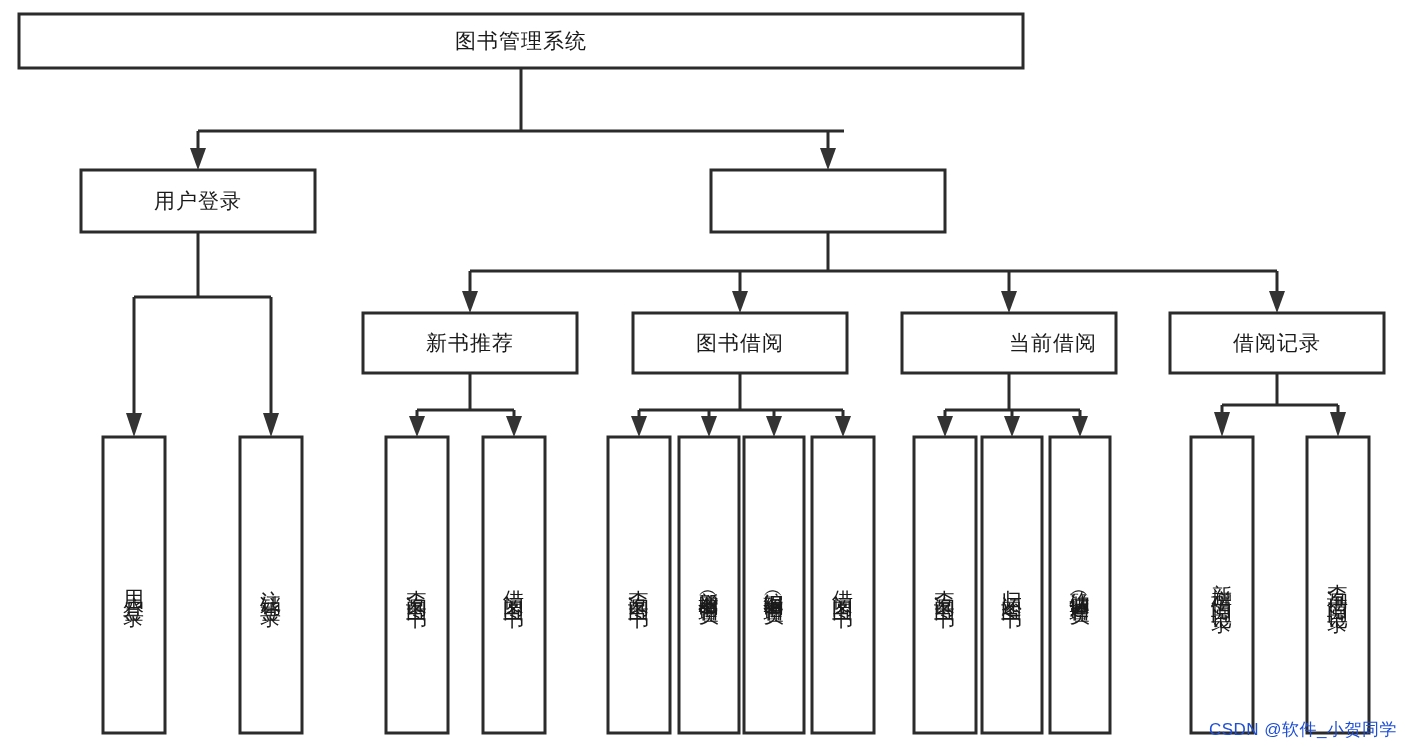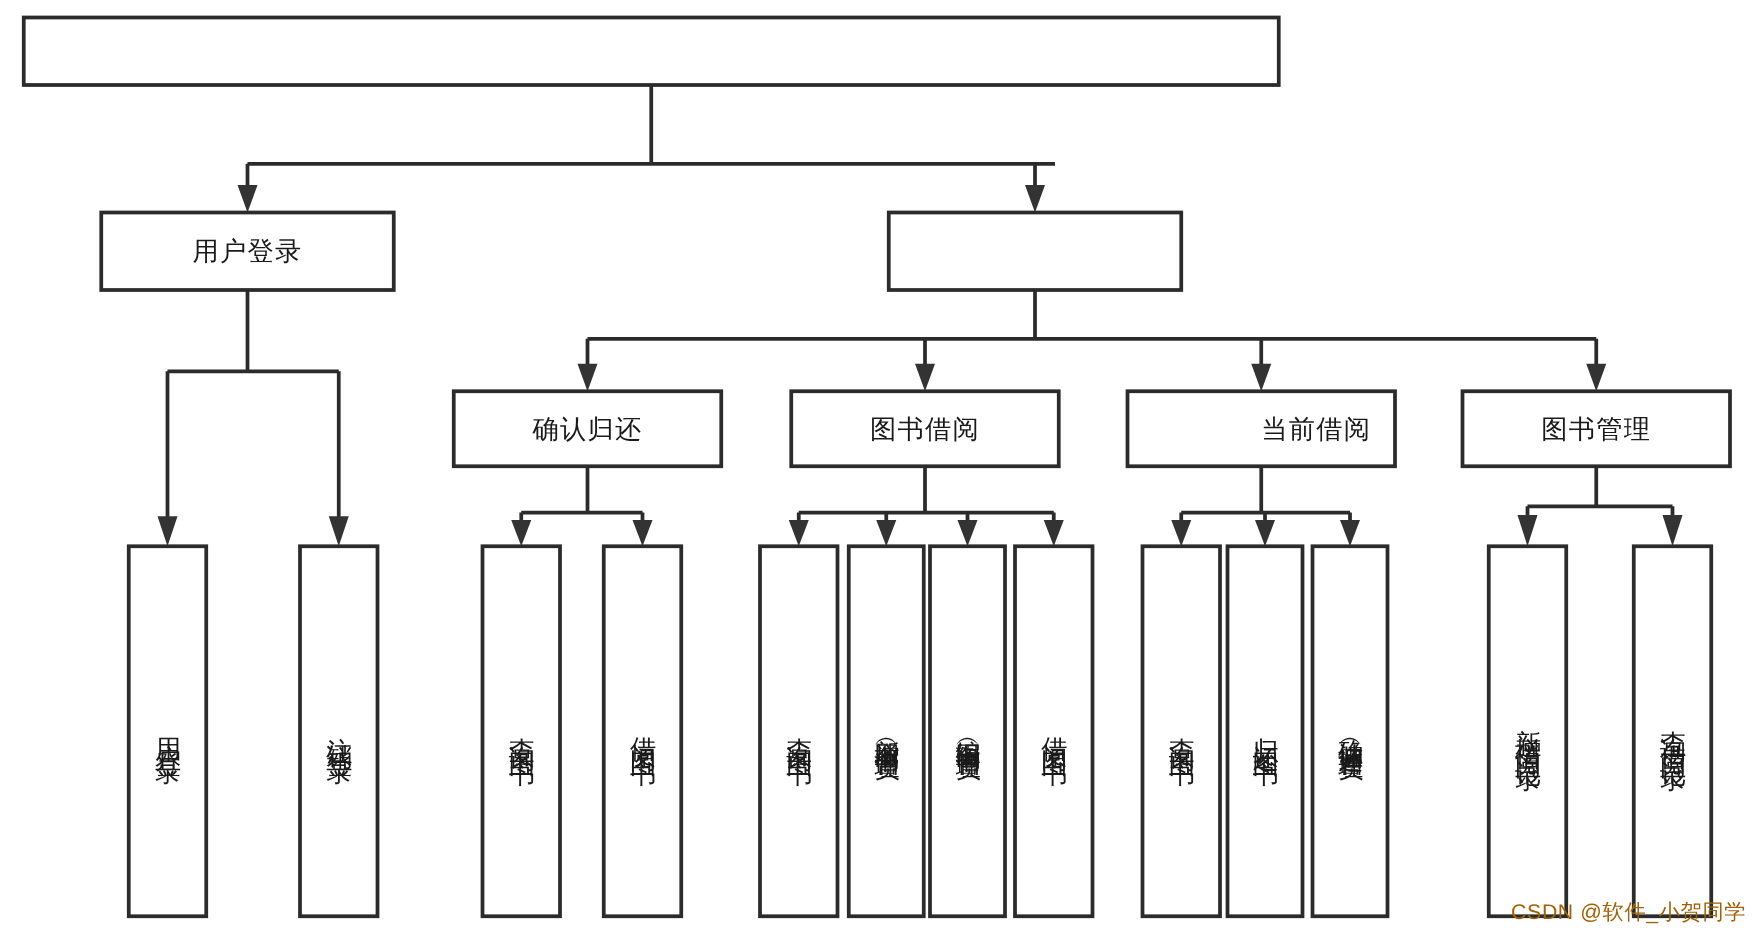--- a/index.html
+++ b/index.html
@@ -65,21 +65,21 @@
     line-height: 1;
   }
   .node-label-v.tight {
     letter-spacing: 2px;
     font-size: 20px;
   }
   .watermark {
     position: absolute;
     right: 8px;
     bottom: 6px;
-    color: #a16207;
+    color: #1d4ed8;
     font-size: 17px;
     letter-spacing: 0.5px;
     white-space: nowrap;
     pointer-events: none;
   }
 </style>
 </head>
 <body>
 
 <div id="diagram-root">
@@ -181,27 +181,28 @@
     <rect class="node-box" x="812" y="437" width="62" height="296"></rect>
 
     <rect class="node-box" x="914" y="437" width="62" height="296"></rect>
     <rect class="node-box" x="982" y="437" width="60" height="296"></rect>
     <rect class="node-box" x="1050" y="437" width="60" height="296"></rect>
 
     <rect class="node-box" x="1191" y="437" width="62" height="296"></rect>
     <rect class="node-box" x="1307" y="437" width="62" height="296"></rect>
   </svg>
 
+  <div class="node-label-h" style="left:19px; top:14px; width:1004px; height:54px;">图书管理系统</div>
 
   <div class="node-label-h" style="left:81px; top:170px; width:234px; height:62px;">用户登录</div>
 
-  <div class="node-label-h" style="left:363px; top:313px; width:214px; height:60px;">确认归还</div>
+  <div class="node-label-h" style="left:363px; top:313px; width:214px; height:60px;">新书推荐</div>
   <div class="node-label-h" style="left:633px; top:313px; width:214px; height:60px;">图书借阅</div>
   <div class="node-label-h" style="left:902px; top:313px; width:214px; height:60px;margin-left:44px;">当前借阅</div>
-  <div class="node-label-h" style="left:1170px; top:313px; width:214px; height:60px;">图书管理</div>
+  <div class="node-label-h" style="left:1170px; top:313px; width:214px; height:60px;">借阅记录</div>
 
   <div class="node-label-v" style="left:103px; top:437px; width:62px; height:296px;">用户登录</div>
   <div class="node-label-v" style="left:240px; top:437px; width:62px; height:296px;">注销登录</div>
 
   <div class="node-label-v" style="left:386px; top:437px; width:62px; height:296px;">查询图书</div>
   <div class="node-label-v" style="left:483px; top:437px; width:62px; height:296px;">借阅图书</div>
 
   <div class="node-label-v" style="left:608px; top:437px; width:62px; height:296px;">查询图书</div>
   <div class="node-label-v tight" style="left:679px; top:437px; width:60px; height:296px;">新增图书（管理员）</div>
   <div class="node-label-v tight" style="left:744px; top:437px; width:60px; height:296px;">编辑图书（管理员）</div>

